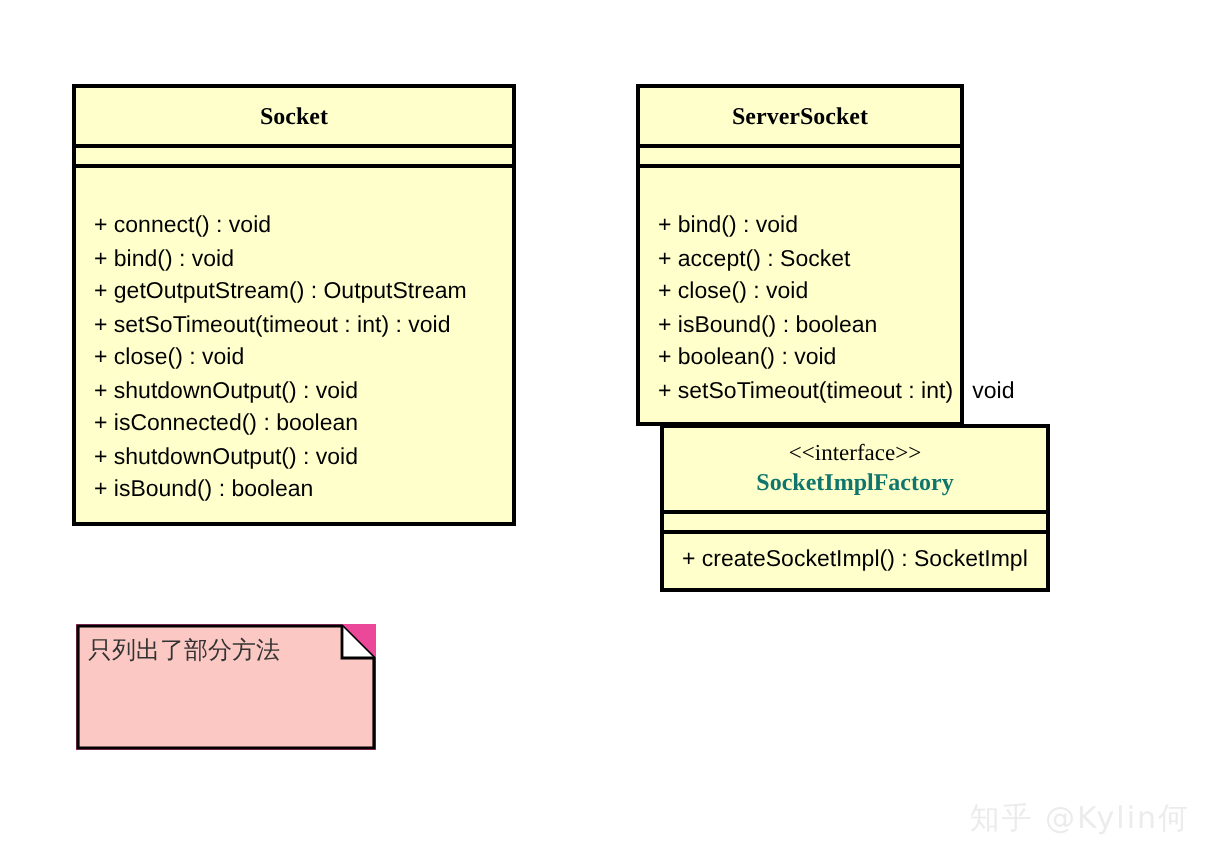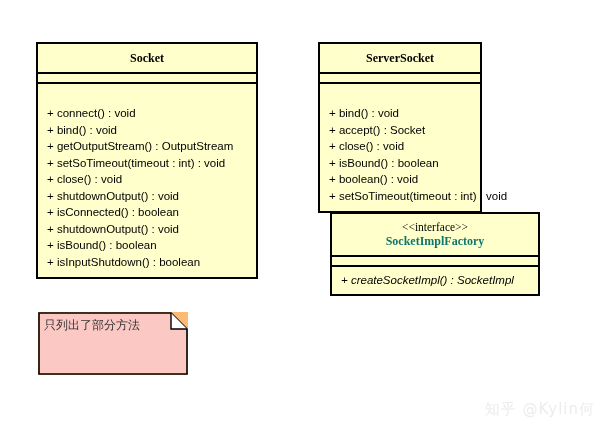--- a/index.html
+++ b/index.html
@@ -62,27 +62,26 @@
     padding: 21px 0 7px 0;
   }
   .uml-op {
     font-size: 11.5px;
     color: #000000;
     line-height: 16.5px;
     padding-left: 9px;
     white-space: nowrap;
   }
   .uml-op.italic {
-    font-style: italic;
   }
 
   
   .uml-note {
     position: absolute;
-    background: #fdba74;
+    background: #ec4899;
     box-sizing: border-box;
   }
   .note-shape {
     position: absolute;
     inset: 0;
   }
   .note-text {
     position: absolute;
     left: 6px;
     top: 5px;
@@ -119,40 +118,39 @@
     <div class="uml-ops">
       <div class="uml-op">+ connect() : void</div>
       <div class="uml-op">+ bind() : void</div>
       <div class="uml-op">+ getOutputStream() : OutputStream</div>
       <div class="uml-op">+ setSoTimeout(timeout : int) : void</div>
       <div class="uml-op">+ close() : void</div>
       <div class="uml-op">+ shutdownOutput() : void</div>
       <div class="uml-op">+ isConnected() : boolean</div>
       <div class="uml-op">+ shutdownOutput() : void</div>
       <div class="uml-op">+ isBound() : boolean</div>
-      <div class="uml-op">+ isInputShutdown() : boolean</div>
     </div>
   </div>
 
   <div class="uml-class" id="class-serversocket" style="left:318px; top:42px; width:164px;">
     <div class="uml-title">ServerSocket</div>
     <div class="uml-sep"></div>
     <div class="uml-attrs"></div>
     <div class="uml-sep"></div>
     <div class="uml-ops">
       <div class="uml-op">+ bind() : void</div>
       <div class="uml-op">+ accept() : Socket</div>
       <div class="uml-op">+ close() : void</div>
       <div class="uml-op">+ isBound() : boolean</div>
       <div class="uml-op">+ boolean() : void</div>
       <div class="uml-op">+ setSoTimeout(timeout : int) : void</div>
     </div>
   </div>
 
-  <div class="uml-class" id="class-socketimplfactory" style="left:330px; top:212px; width:210px;">
+  <div class="uml-class" id="class-socketimplfactory" style="left:330px; top:212px; width:195px;">
     <div class="uml-title" style="padding:6px 4px 6px 4px;">
       <div class="uml-stereotype">&lt;&lt;interface&gt;&gt;</div>
       <div class="uml-name">SocketImplFactory</div>
     </div>
     <div class="uml-sep"></div>
     <div class="uml-attrs"></div>
     <div class="uml-sep"></div>
     <div class="uml-ops" style="padding:5px 0 5px 0;">
       <div class="uml-op italic">+ createSocketImpl() : SocketImpl</div>
     </div>

